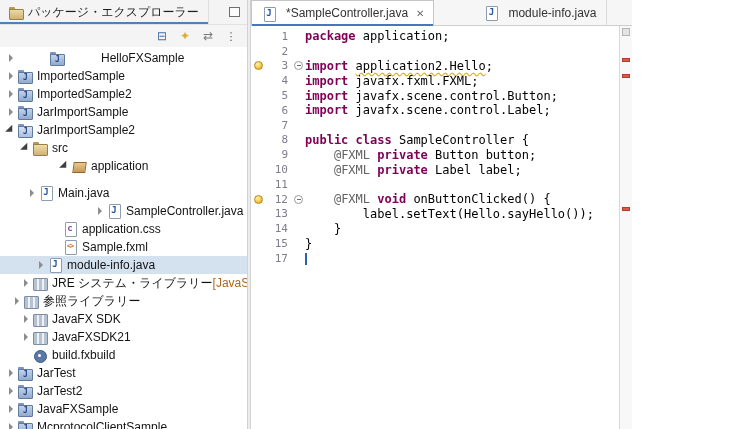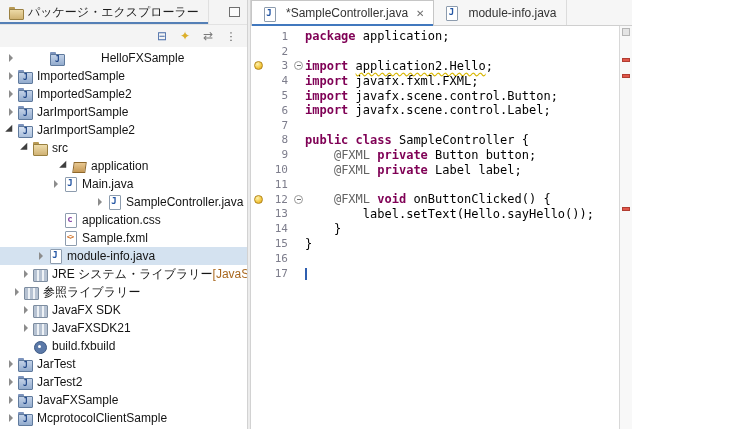--- a/index.html
+++ b/index.html
@@ -48,21 +48,21 @@
   .ticon.fxml-file::after { content: "<>"; position: absolute; left: 2px; top: 2px; width: 12px; text-align: center; font: bold 7px "DejaVu Sans Mono", monospace; letter-spacing: -1px; color: #cc6a1e; }
   .ticon.library::before { content: ""; position: absolute; left: 1px; top: 2px; width: 13px; height: 11px; background: repeating-linear-gradient(90deg, #b6c2d2 0 3px, #eef2f6 3px 5px); border: 1px solid #7d8da0; border-radius: 1px; }
   .ticon.build-file::before { content: ""; position: absolute; left: 2px; top: 2px; width: 11px; height: 11px; border-radius: 50%; background: #5b79a8; border: 1px solid #3d5a85; }
   .ticon.build-file::after { content: ""; position: absolute; left: 6px; top: 6px; width: 3px; height: 3px; border-radius: 50%; background: #fff; }
 
   
   .sash { width: 4px; flex: 0 0 4px; background: #ececec; border-left: 1px solid #d2d2d2; border-right: 1px solid #d2d2d2; cursor: col-resize; }
 
   
   .editor-area { flex: 1; min-width: 0; display: flex; flex-direction: column; background: #fff; }
-  .tab-bar { height: 26px; flex: 0 0 26px; background: #f6f6f6; border-bottom: 1px solid #cfcfcf; display: flex; align-items: flex-end; }
+  .tab-bar { height: 26px; flex: 0 0 26px; background: #f6f6f6; border-bottom: 1px solid #cfcfcf; display: flex; align-items: flex-end; gap: 40px; }
   .etab { height: 25px; display: flex; align-items: center; gap: 5px; padding: 0 9px; color: #333; border-right: 1px solid #dcdcdc; position: relative; white-space: nowrap; cursor: default; }
   .etab.active { background: #fff; border: 1px solid #c6c6c6; border-bottom: none; }
   .etab.active::after { content: ""; position: absolute; left: 0; right: 0; bottom: -1px; height: 2px; background: #4178be; }
   .tabicon { height: 13px; }
   .tab-close { font-size: 10px; color: #6e6e6e; margin-left: 3px; }
 
   .editor-body { flex: 1; display: flex; position: relative; background: #fff; overflow: hidden; }
   .code { flex: 1; min-width: 0; padding-top: 3px; font-family: "DejaVu Sans Mono", monospace; font-size: 12px; }
   .code-row { display: flex; align-items: center; height: 14.8px; }
   .marker-col { width: 15px; flex: 0 0 15px; display: flex; align-items: center; justify-content: center; }
@@ -131,21 +131,21 @@
         <div class="tree-row" style="padding-left: 19px;">
           <span class="arrow exp"></span>
           <span class="ticon src-folder"></span>
           <span class="tlabel">src</span>
         </div>
         <div class="tree-row" style="padding-left: 34px; margin-left: 24px;">
           <span class="arrow exp"></span>
           <span class="ticon package"></span>
           <span class="tlabel">application</span>
         </div>
-        <div class="tree-row" style="padding-left: 49px;">
+        <div class="tree-row" style="padding-left: 25px; margin-top: 9px;">
           <span class="arrow col"></span>
           <span class="ticon java-file"></span>
           <span class="tlabel">Main.java</span>
         </div>
         <div class="tree-row" style="padding-left: 49px; margin-left: 44px;">
           <span class="arrow col"></span>
           <span class="ticon java-file"></span>
           <span class="tlabel">SampleController.java</span>
         </div>
         <div class="tree-row" style="padding-left: 49px;">
@@ -321,26 +321,20 @@
             <span class="ltext"><span class="pl">    }</span></span>
           </div>
           <div class="code-row">
             <span class="marker-col"></span>
             <span class="lnum">15</span>
             <span class="fold-col"></span>
             <span class="ltext"><span class="pl">}</span></span>
           </div>
           <div class="code-row">
             <span class="marker-col"></span>
-            <span class="lnum">16</span>
-            <span class="fold-col"></span>
-            <span class="ltext"></span>
-          </div>
-          <div class="code-row">
-            <span class="marker-col"></span>
             <span class="lnum">17</span>
             <span class="fold-col"></span>
             <span class="ltext"><span class="caret"></span></span>
           </div>
         </div>
       <div class="ruler">
         <span class="ruler-head"></span>
       <div class="rmark" style="top: 8%; background: rgb(224, 86, 74);"></div>
           <div class="rmark" style="top: 12%; background: rgb(224, 86, 74);"></div>
           <div class="rmark" style="top: 45%; background: rgb(224, 86, 74);"></div>

